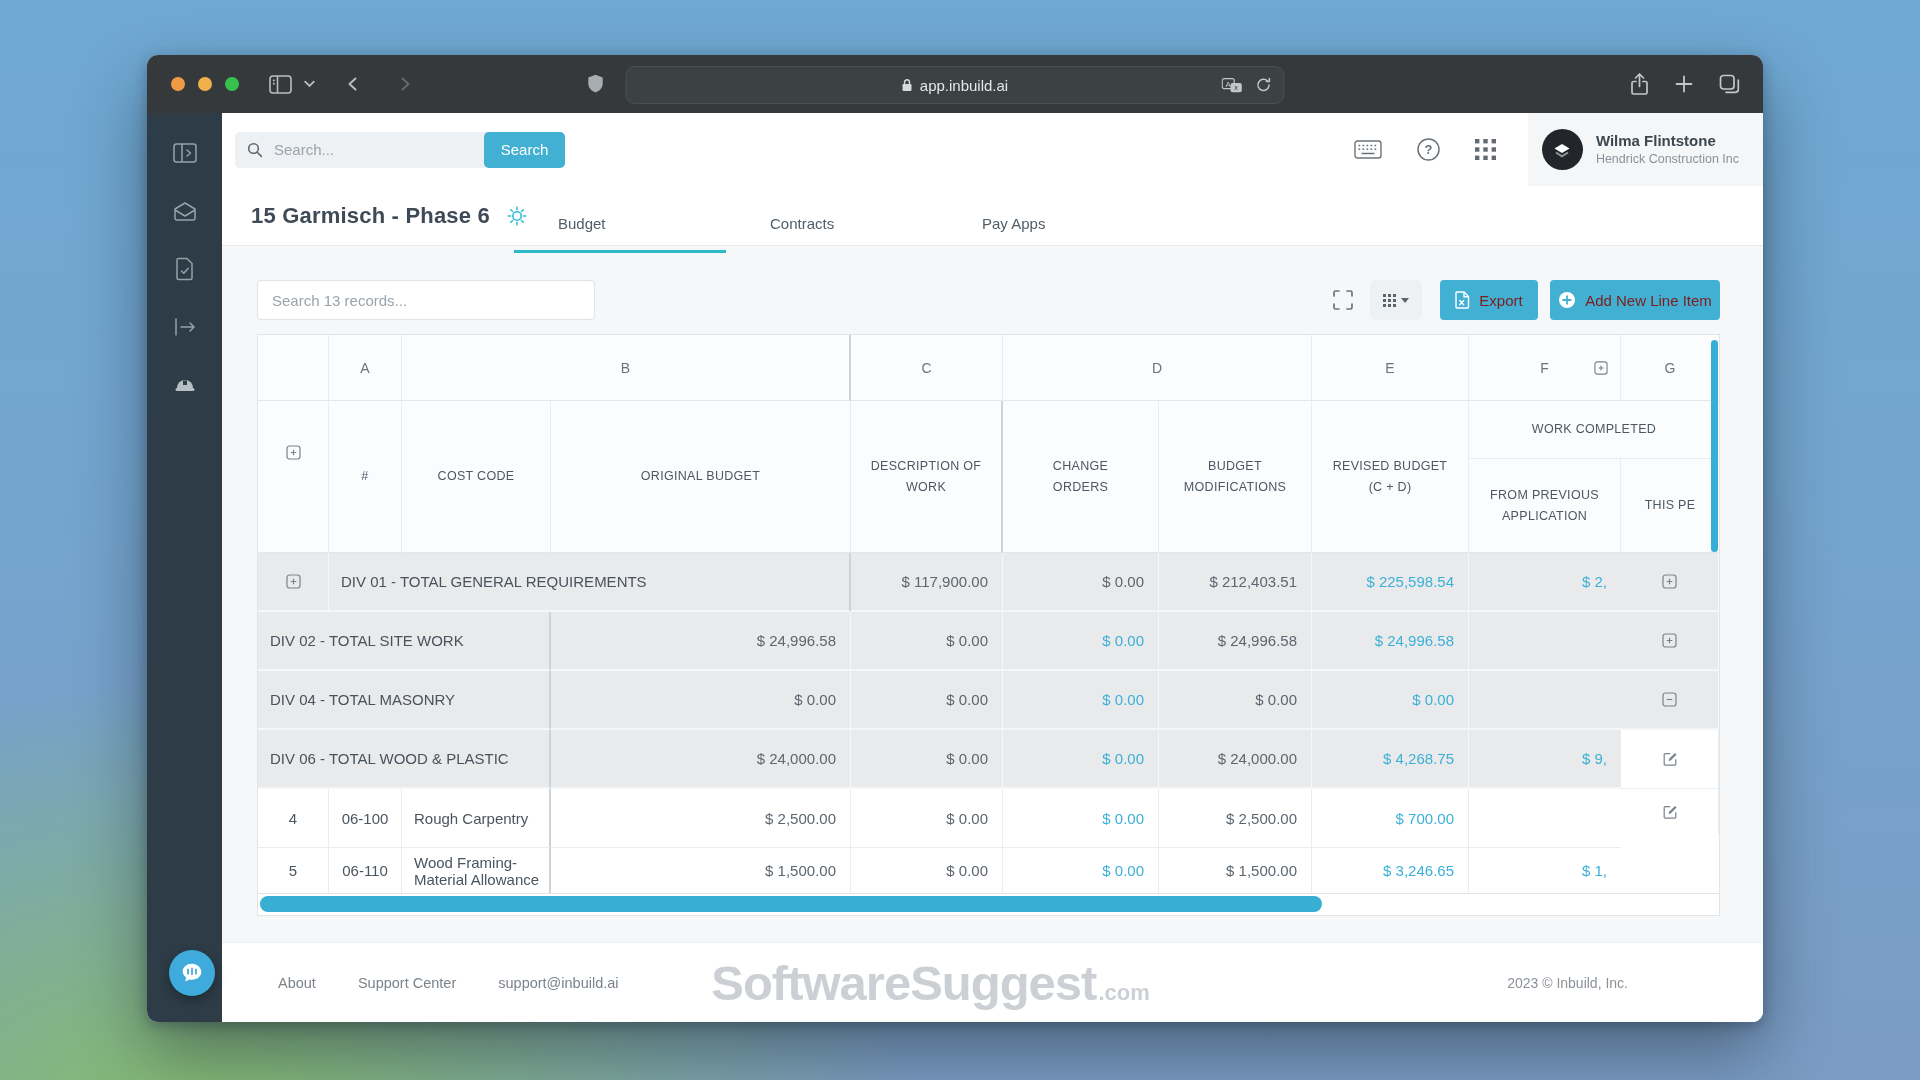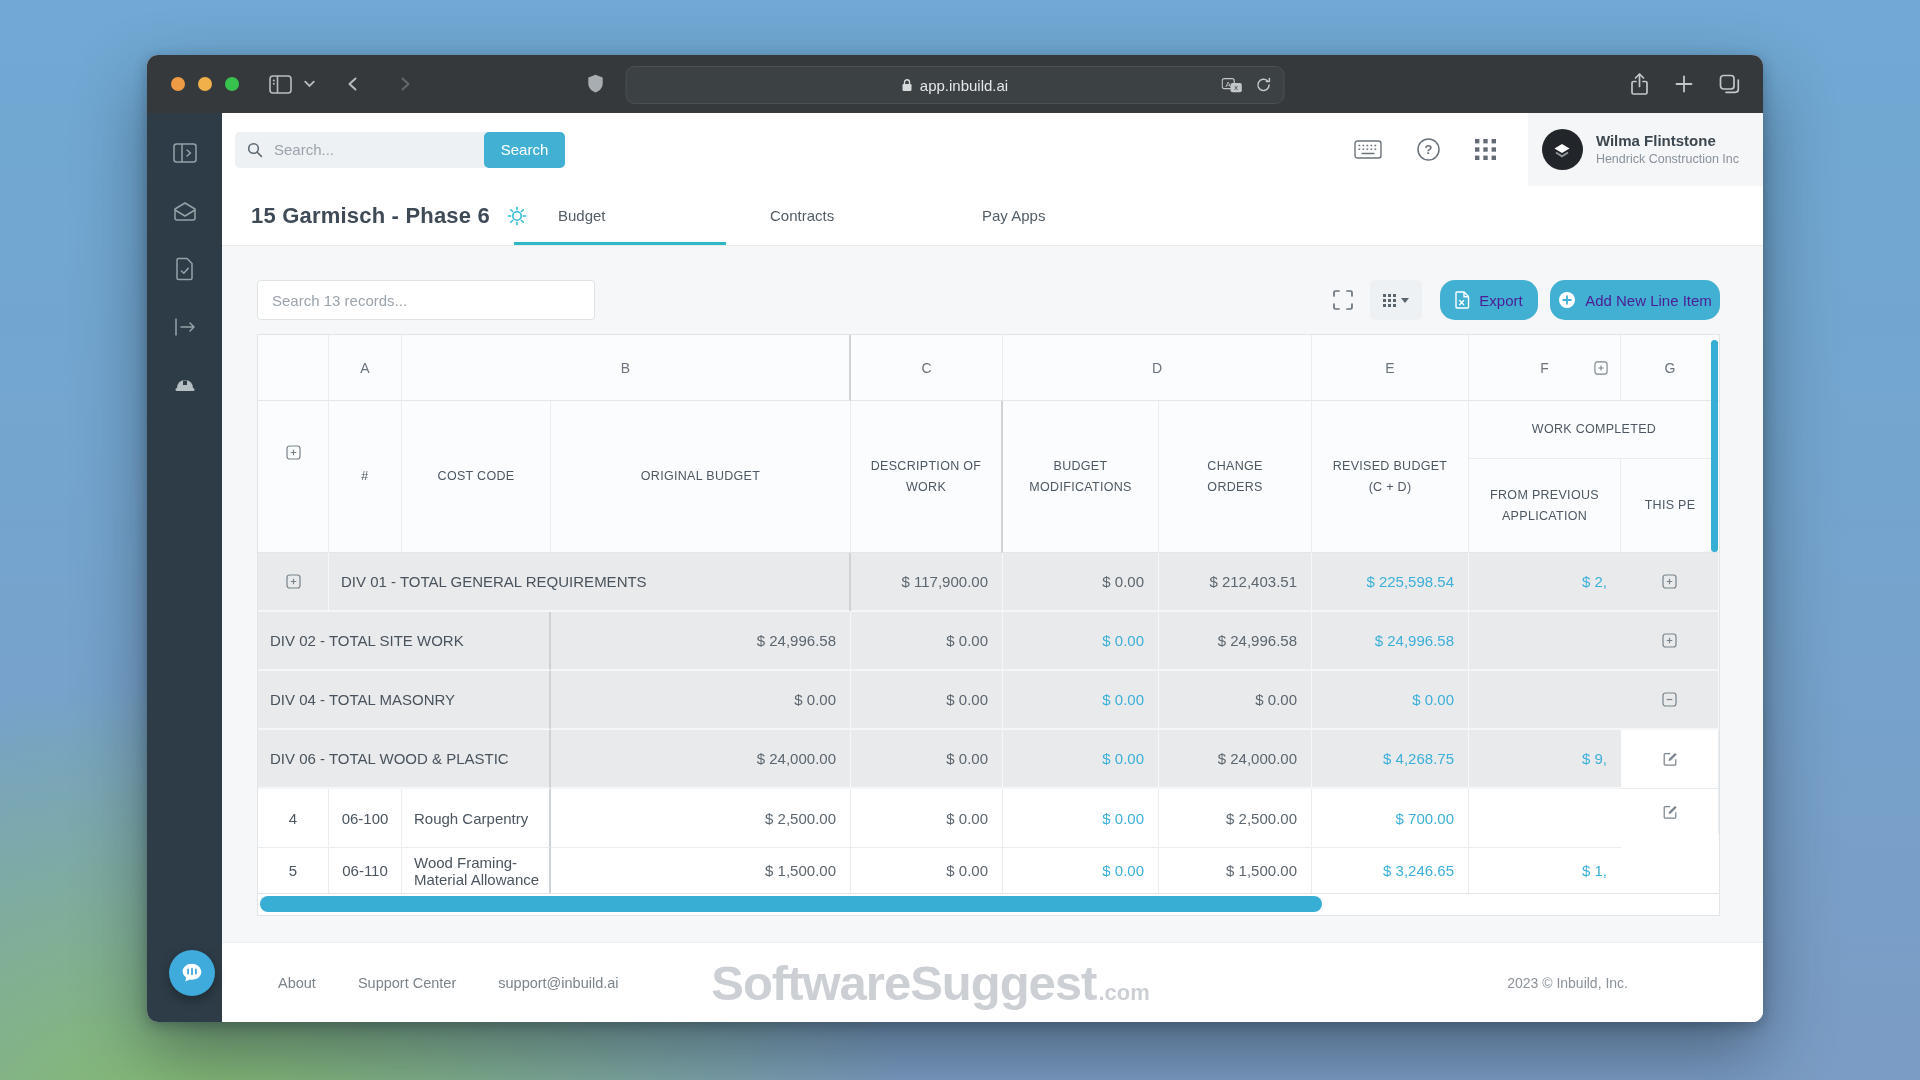--- a/index.html
+++ b/index.html
@@ -44,35 +44,35 @@
   .topicons{display:flex;align-items:center;gap:34px;margin-right:32px;}
   .userchip{height:73px;background:#f4f6f8;display:flex;align-items:center;padding:0 24px 0 14px;gap:13px;}
   .avatar{width:41px;height:41px;border-radius:50%;background:#22262a;display:flex;align-items:center;justify-content:center;}
   .uname{font-size:15px;color:#3d474f;font-weight:bold;line-height:1.25;}
   .ucompany{font-size:12.5px;color:#8a929a;line-height:1.3;}
   
   .titlebar{height:59px;background:#fff;border-bottom:1px solid #e8ebed;display:flex;align-items:center;
     flex:0 0 auto;position:relative;}
   .pagetitle{margin-left:29px;font-size:22px;font-weight:bold;color:#3e4a56;letter-spacing:.2px;}
   .gearwrap{margin-left:16px;display:flex;align-items:center;}
-  .tabs{position:absolute;left:292px;top:0;height:59px;display:flex;}
+  .tabs{position:absolute;left:292px;top:8px;height:59px;display:flex;}
   .tab{width:212px;height:100%;display:flex;align-items:center;padding-left:44px;box-sizing:border-box;
     font-size:15px;color:#525d66;cursor:pointer;position:relative;}
   .tab.active::after{content:"";position:absolute;left:0;right:0;bottom:0;height:3px;background:#2fb9c8;}
   
   .content{flex:1;padding:34px 0 0 35px;min-height:0;}
   .toolrow{width:1463px;display:flex;align-items:center;}
   .recinput{width:338px;height:40px;box-sizing:border-box;border:1px solid #dfe3e6;border-radius:4px;
     background:#fff;font-size:15px;color:#3e4a54;padding:0 14px;outline:none;font-family:inherit;}
   .recinput::placeholder{color:#9aa3ab;}
   .toolspacer{flex:1;}
   .gridbtn{width:52px;height:40px;background:#eef1f3;border:none;border-radius:5px;display:flex;
     align-items:center;justify-content:center;gap:5px;margin-left:16px;cursor:pointer;}
   .caret{width:0;height:0;border-left:4px solid transparent;border-right:4px solid transparent;border-top:5px solid #5a646d;}
-  .tealbtn{height:40px;border:none;border-radius:15px;background:#41b0d2;color:#4c1d95;font-size:15px;
+  .tealbtn{height:40px;border:none;border-radius:4px;background:#41b0d2;color:#7f1d1d;font-size:15px;
     font-family:inherit;display:flex;align-items:center;justify-content:center;gap:9px;cursor:pointer;text-align:right;}
   .exportbtn{width:98px;margin-left:18px;}
   .addbtn{width:170px;margin-left:12px;}
   
   .tablewrap{margin-top:14px;position:relative;width:1463px;}
   .grid{display:grid;grid-template-columns:71px 73px 149px 300px 152px 156px 153px 157px 152px minmax(0,1fr);
     width:1463px;box-sizing:border-box;background:#fff;border:1px solid #e2e5e8;}
   .cell{display:flex;align-items:center;border-right:1px solid #eaedef;border-bottom:1px solid #eaedef;
     box-sizing:border-box;overflow:hidden;}
   .lt{height:66px;justify-content:center;background:#fbfcfd;color:#6b747d;font-size:14px;border-bottom-color:#e4e7ea;}
@@ -377,22 +377,22 @@
               <div class="cell hd c1">
                 <svg width="15" height="15" viewBox="0 0 15 15" fill="none">
                     <rect x="1" y="1" width="13" height="13" rx="2.5" stroke="#79838b" stroke-width="1.2"></rect>
                     <path d="M7.5 4.7v5.6M4.7 7.5h5.6" stroke="#79838b" stroke-width="1.2"></path>
                   </svg>
               </div>
               <div class="cell hd">#</div>
               <div class="cell hd">COST CODE</div>
               <div class="cell hd pad28">ORIGINAL BUDGET</div>
               <div class="cell hd frozen">DESCRIPTION OF WORK</div>
+              <div class="cell hd pad28">CHANGE ORDERS</div>
               <div class="cell hd pad20">BUDGET MODIFICATIONS</div>
-              <div class="cell hd pad28">CHANGE ORDERS</div>
               <div class="cell hd pad20">REVISED BUDGET (C + D)</div>
               <div class="cell hd wc">
                 <div class="wctop">WORK COMPLETED</div>
                 <div class="wcsub">
                   <div class="wcs1">FROM PREVIOUS APPLICATION</div>
                   <div class="wcs2">THIS PE</div>
                 </div>
               </div>
 
             <div class="cell dr ctr g">

